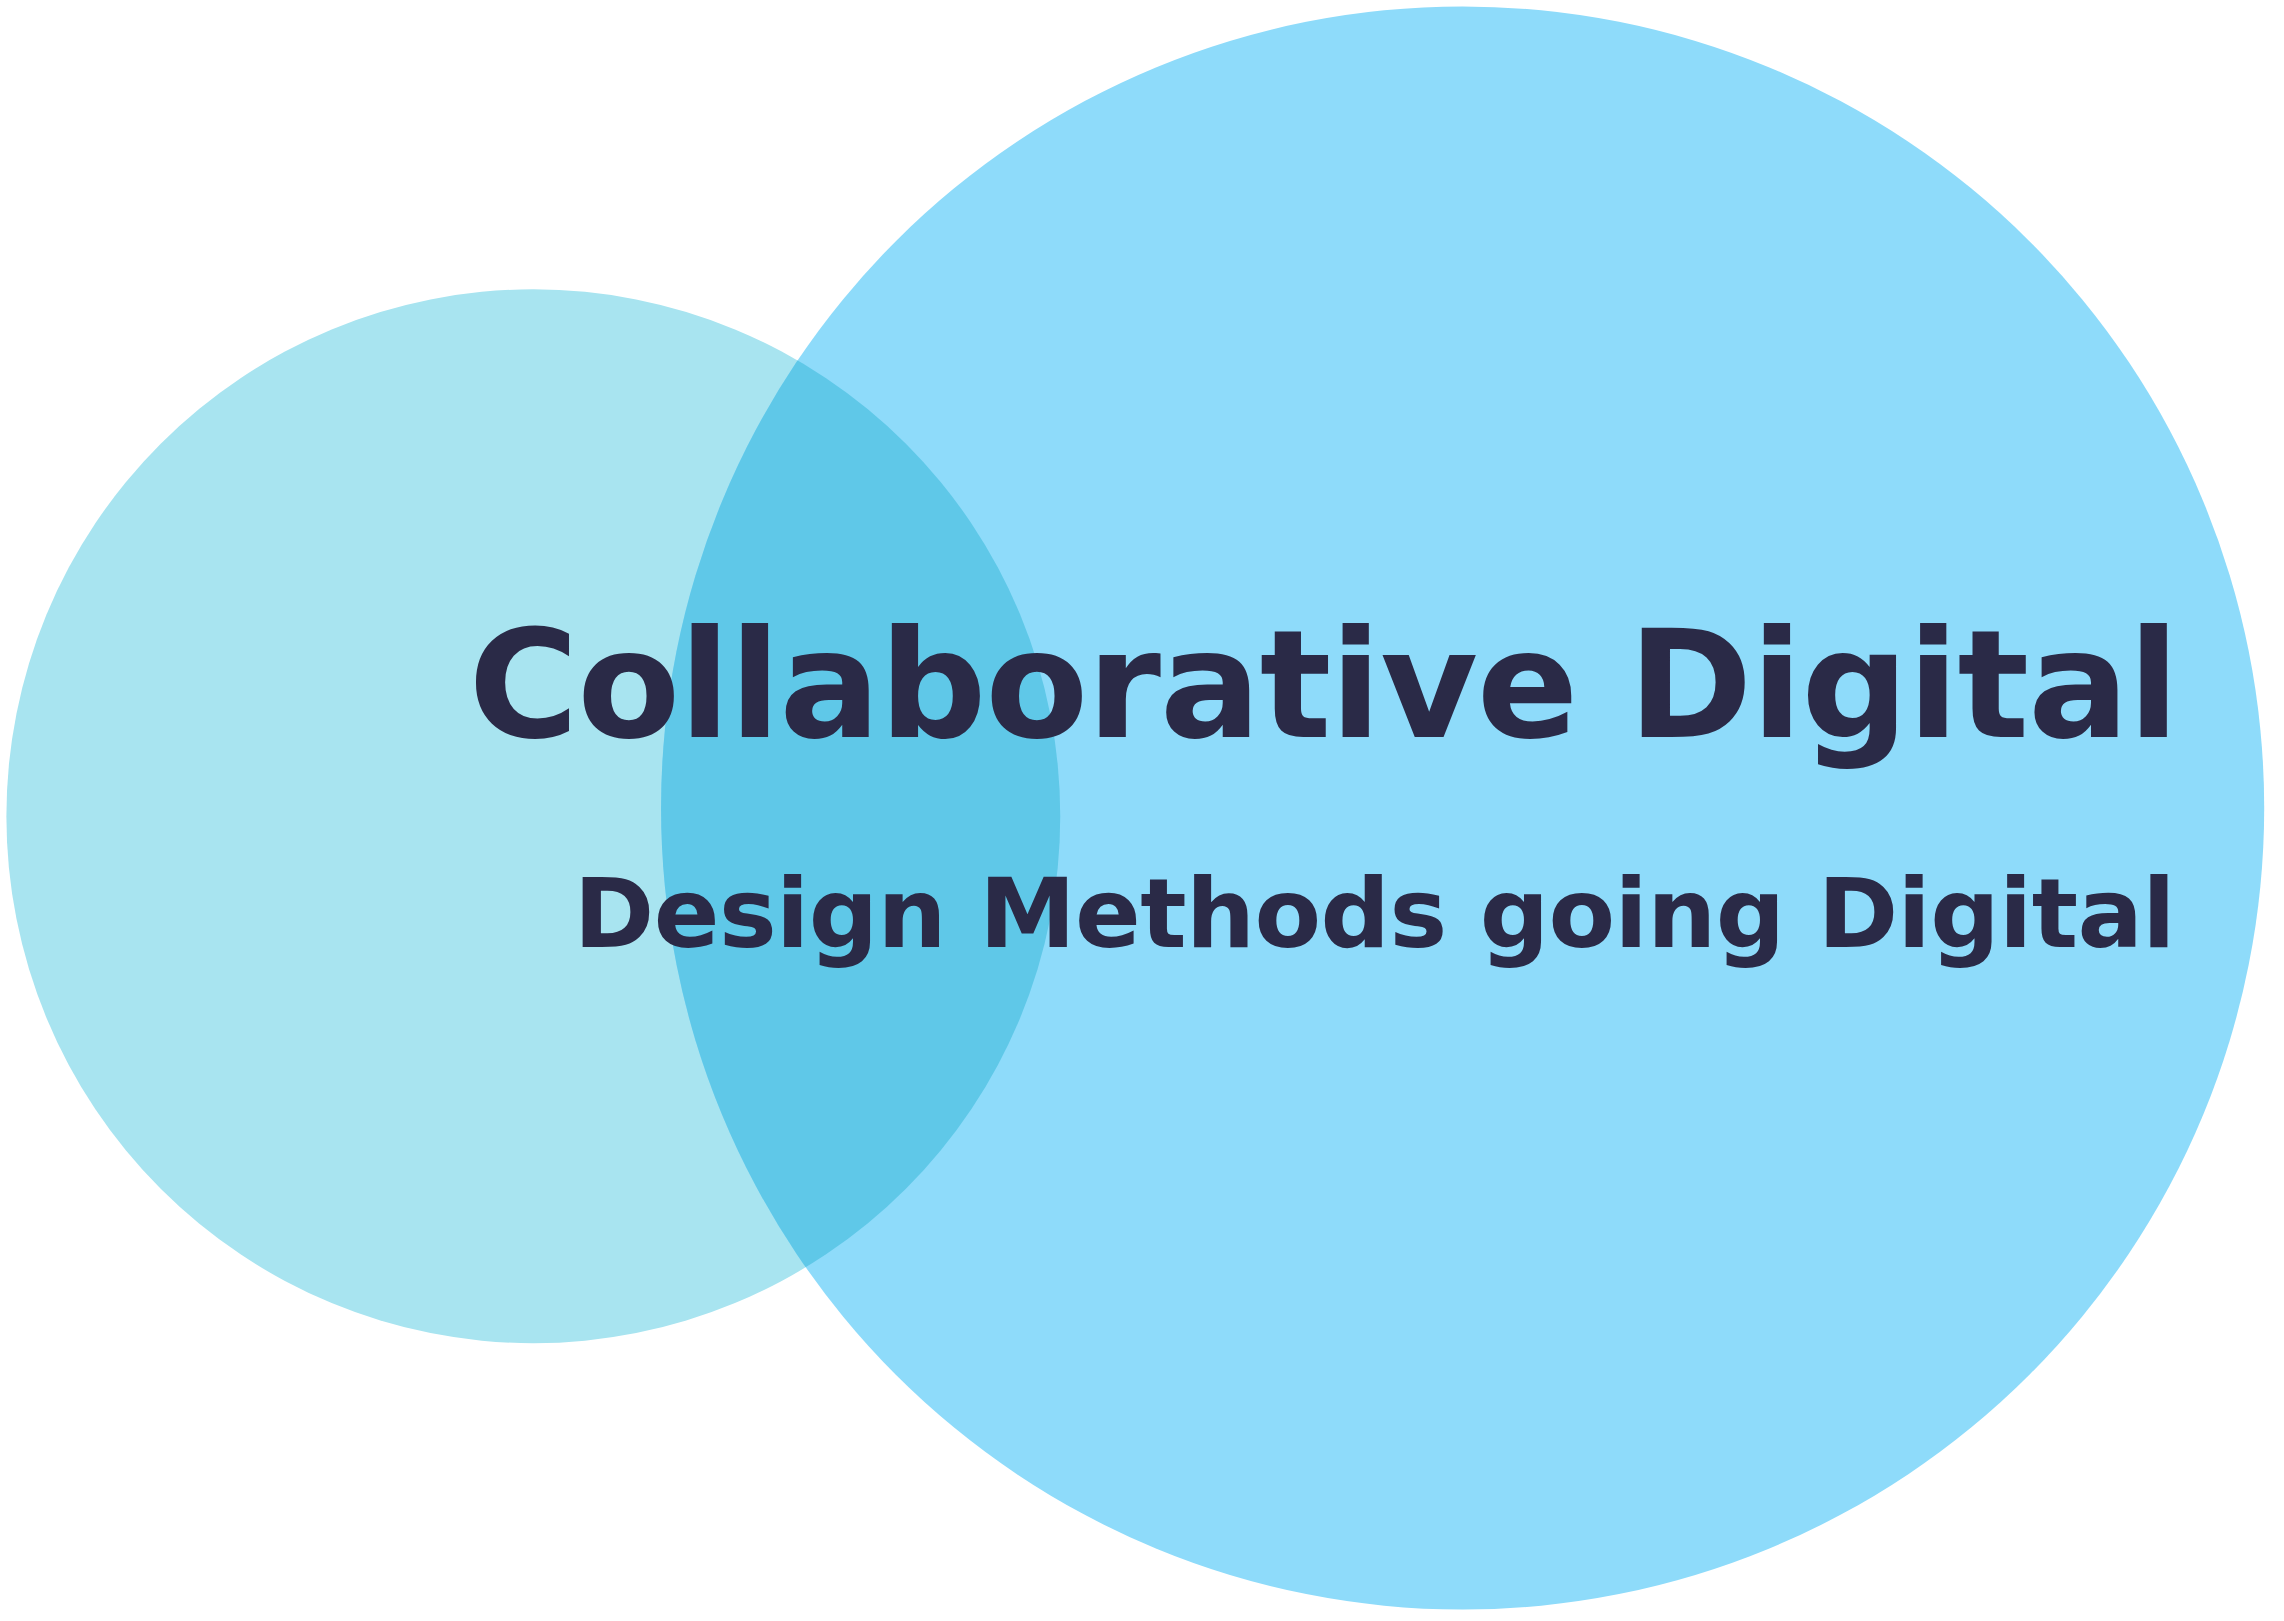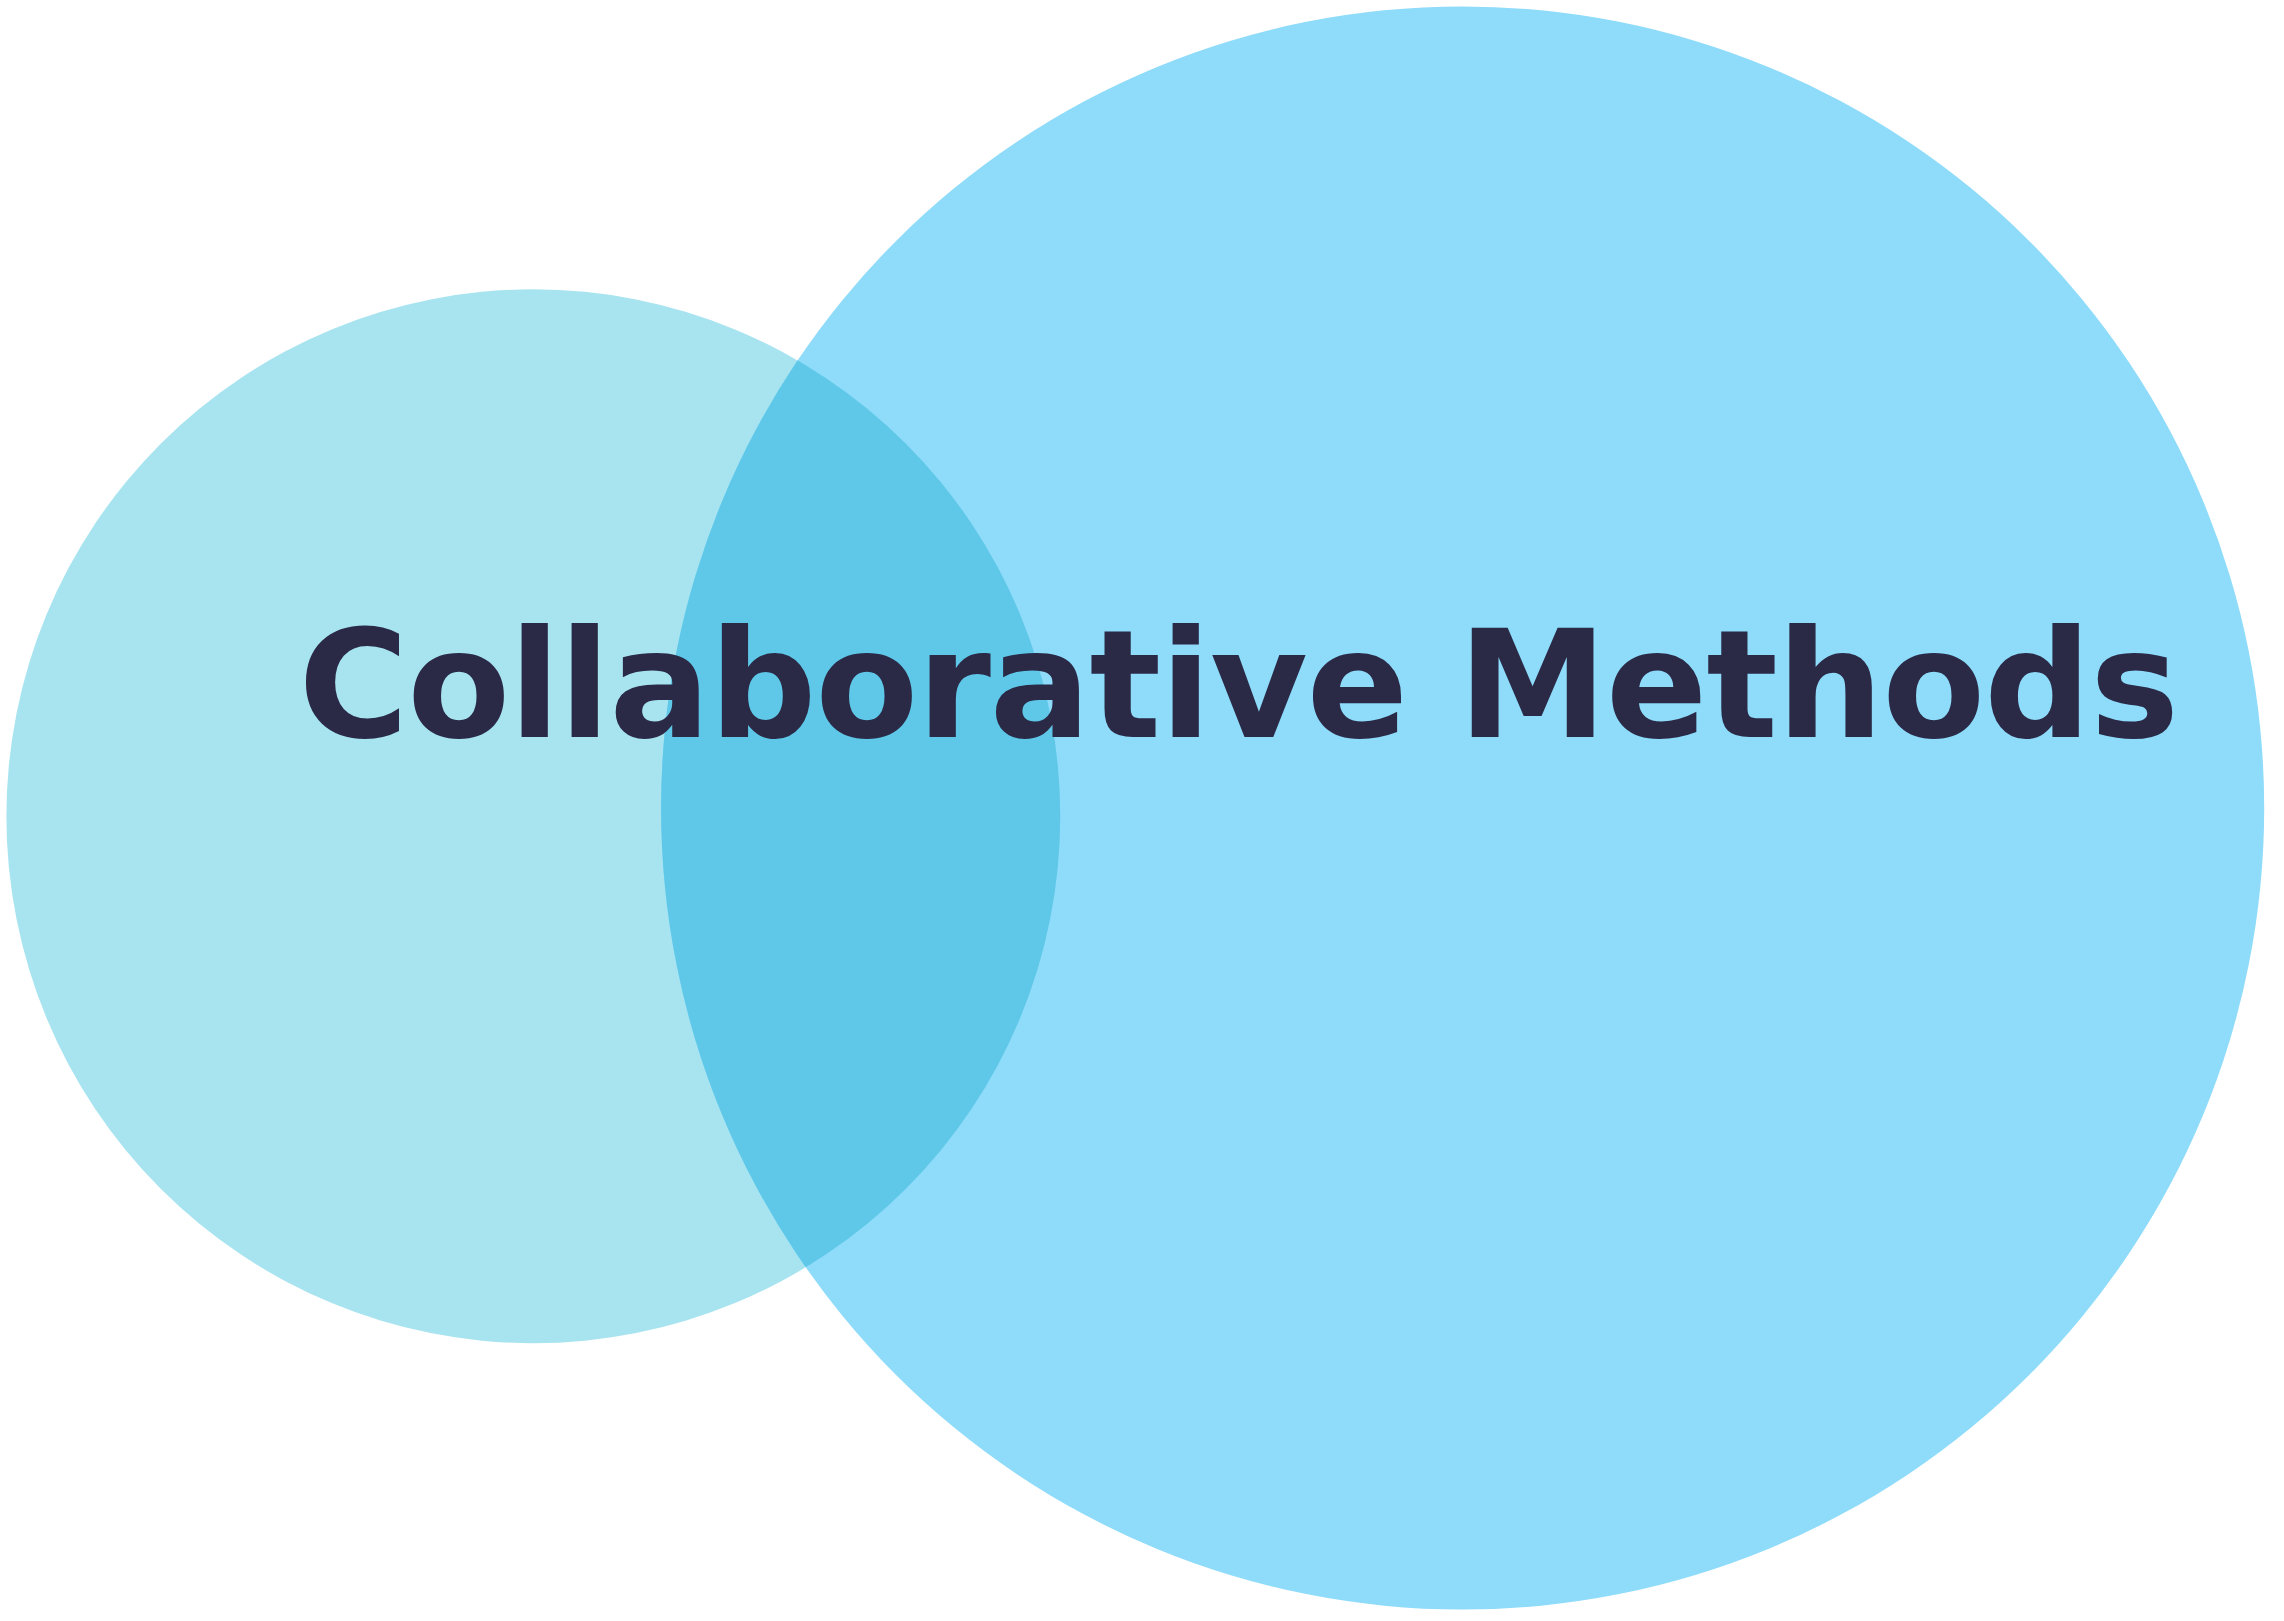--- a/index.html
+++ b/index.html
@@ -81,17 +81,18 @@
     <circle id="circle-left" cx="835" cy="1278" r="825" fill="#a8e4f0"></circle>
 
     <circle id="circle-right" cx="2290" cy="1265" r="1255" fill="#8edbfa"></circle>
 
     <g clip-path="url(#clip-left)">
       <circle id="circle-overlap" cx="2290" cy="1265" r="1255" fill="#5fc8e8"></circle>
     </g>
   </svg>
 
   <div id="text-layer">
-    <div class="title" style="color: rgb(42, 42, 71);">Collaborative Methods</div>
+    <div class="title" style="color: rgb(42, 42, 71);">Collaborative Digital</div>
+    <div class="subtitle" style="color: rgb(42, 42, 71);">Design Methods going Digital</div>
   </div>
 
 </div>
 
 
 </body></html>

